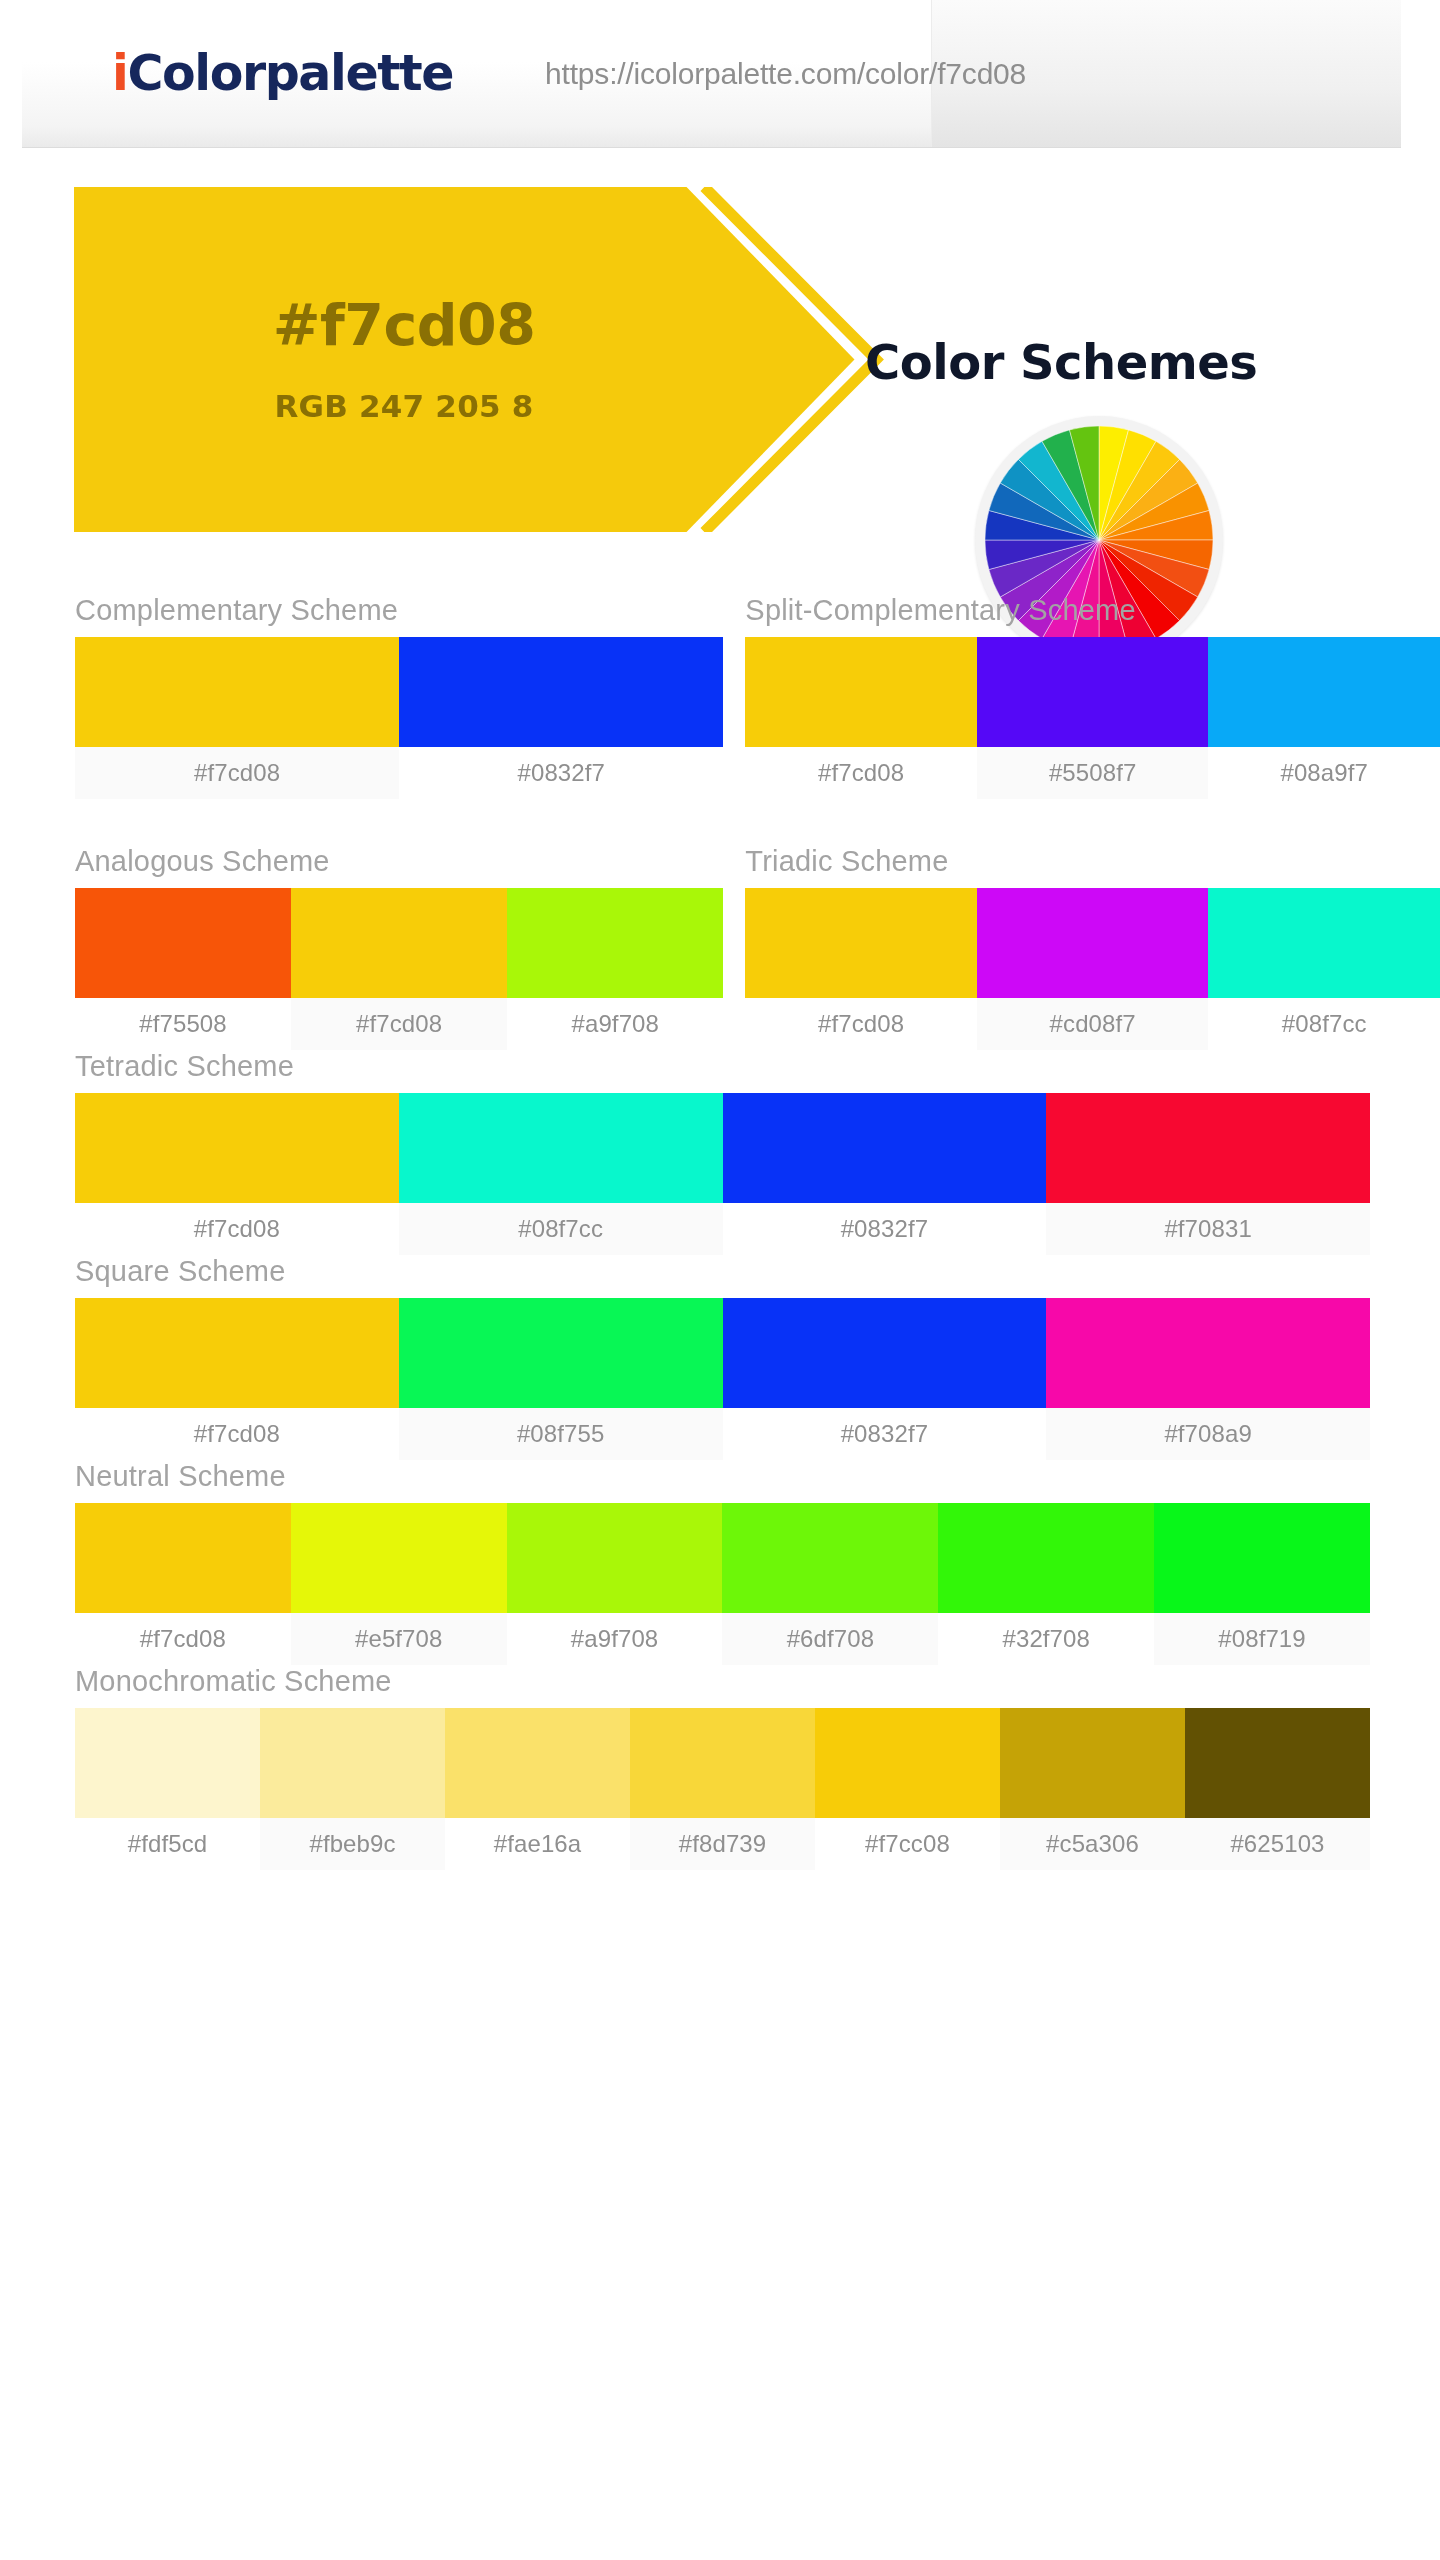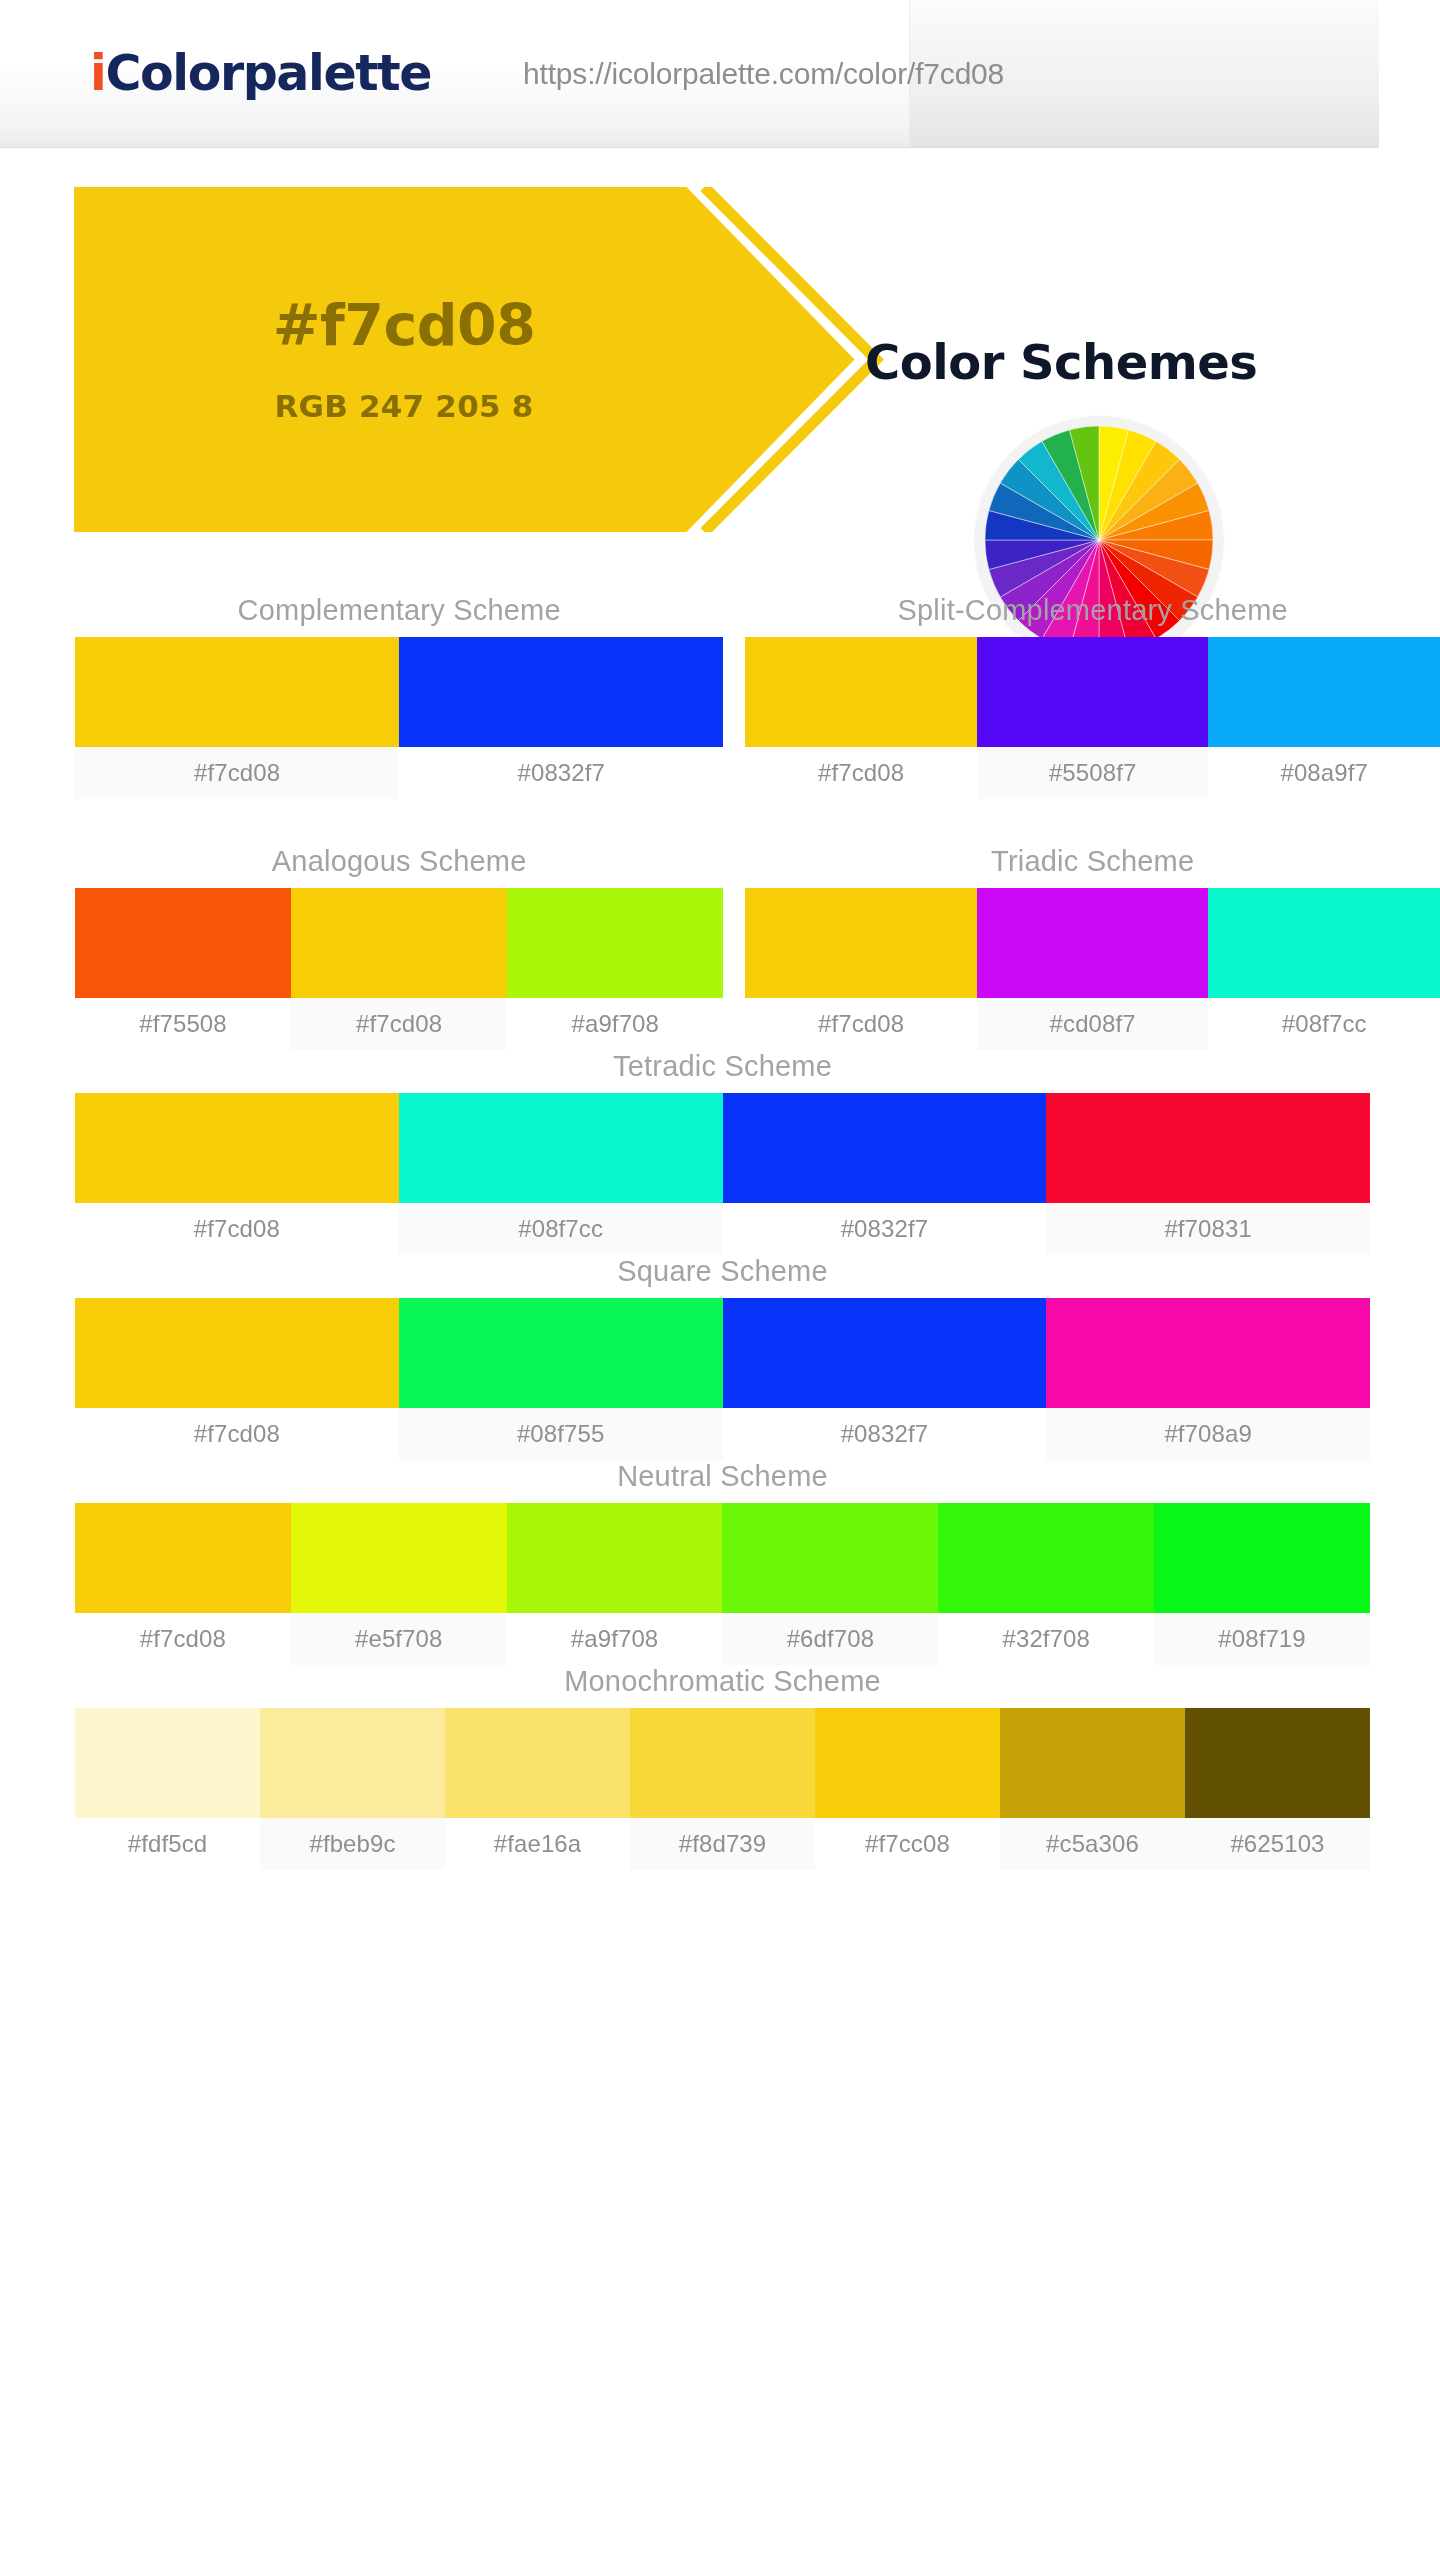--- a/index.html
+++ b/index.html
@@ -12,20 +12,21 @@
   }
 
   
   .header {
     position: relative;
     width: 1379px;
     height: 148px;
     background: linear-gradient(to bottom, #ffffff 0%, #ffffff 42%, #f4f4f4 86%, #eaeaea 100%);
     border-bottom: 1px solid #dcdcdc;
     overflow: hidden;
+    margin-left: 22px;
   }
   .header-inner {
     position: absolute;
     left: 0; top: 0; right: 0; bottom: 0;
     display: flex;
     align-items: center;
   }
   .logo {
     margin-left: 90px;
     font-family: "DejaVu Sans", sans-serif;
@@ -149,21 +150,20 @@
     position: relative;
   }
   .scheme-label {
     font-size: 29px;
     color: #a3a3a3;
     font-weight: 300;
     letter-spacing: 0.2px;
     white-space: nowrap;
     padding-bottom: 10px;
     font-family: "Liberation Sans", sans-serif;
-    text-align: center;
   }
   .swatch-strip { display: flex; width: 100%; }
   .swatch-col { flex: 1 1 0; min-width: 0; }
   .swatch-chip { width: 100%; height: 110px; }
   .swatch-hex {
     width: 100%;
     height: 52px;
     display: flex;
     align-items: center;
     justify-content: center;

